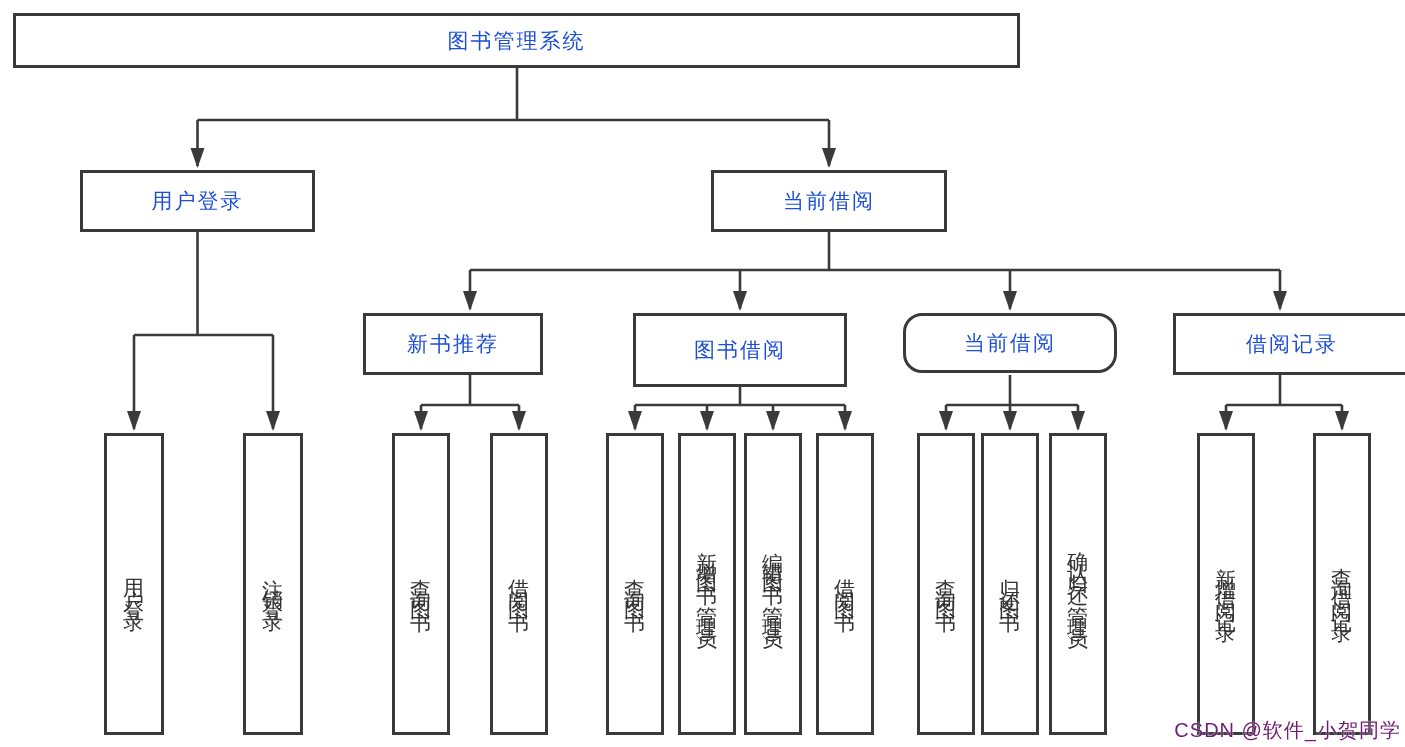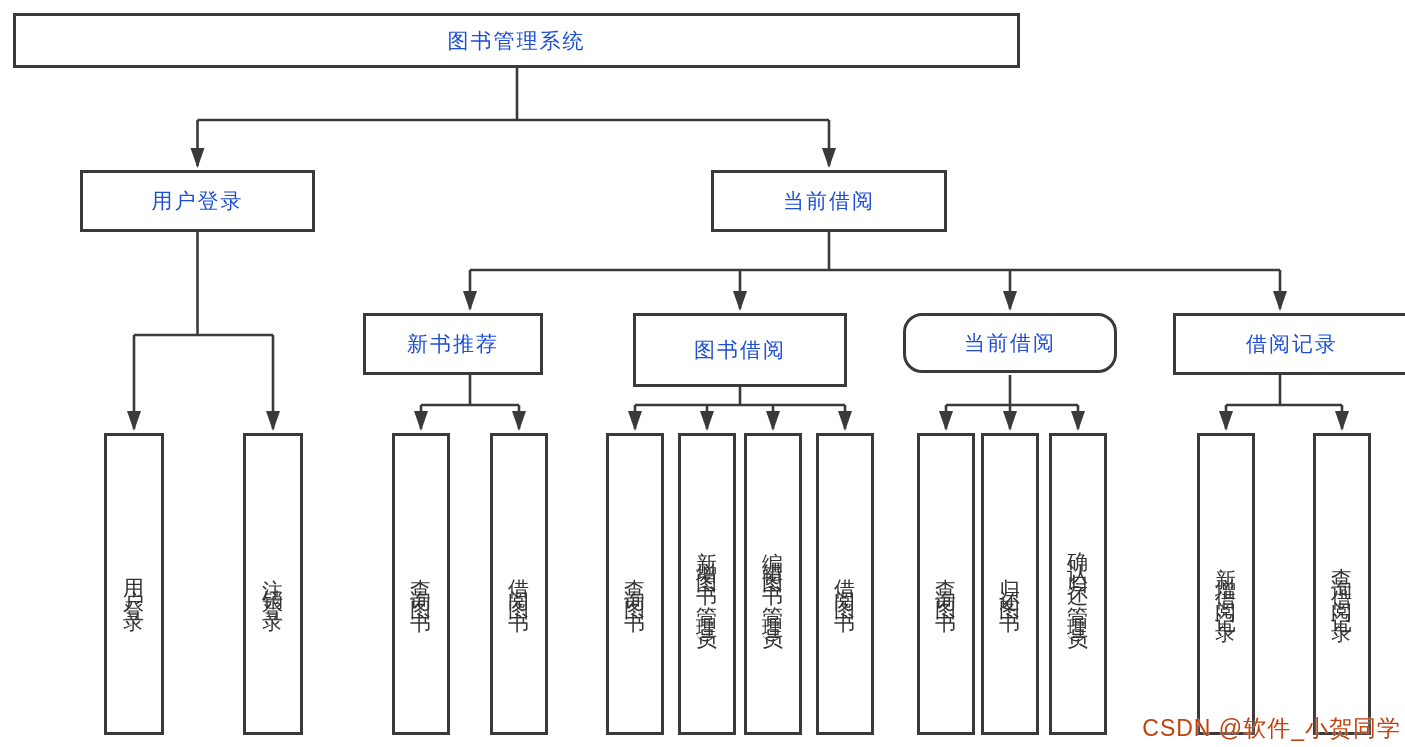--- a/index.html
+++ b/index.html
@@ -46,22 +46,22 @@
     writing-mode: vertical-rl;
     text-orientation: mixed;
     font-size: 21px;
     letter-spacing: 11px;
     line-height: 1;
   }
   .watermark {
     position: absolute;
     right: 4px;
     bottom: 3px;
-    font-size: 23px;
-    color: #c2410c;
+    font-size: 20px;
+    color: #701a75;
     letter-spacing: 1px;
     text-shadow: 0 0 2px #ffffff;
     white-space: nowrap;
   }
   svg line { stroke: #3a3a3a; stroke-width: 2.6; }
   svg polygon { fill: #3a3a3a; }
 </style>
 </head>
 <body>
 

